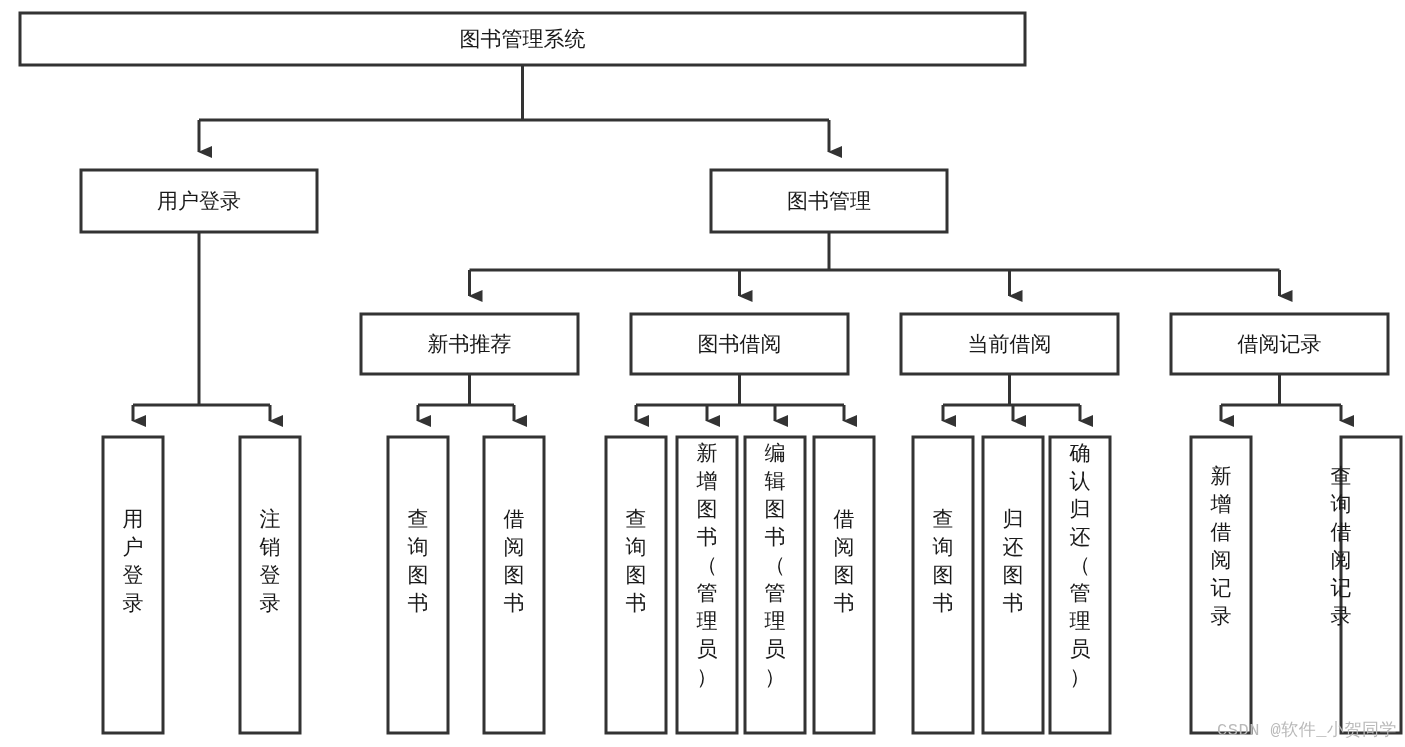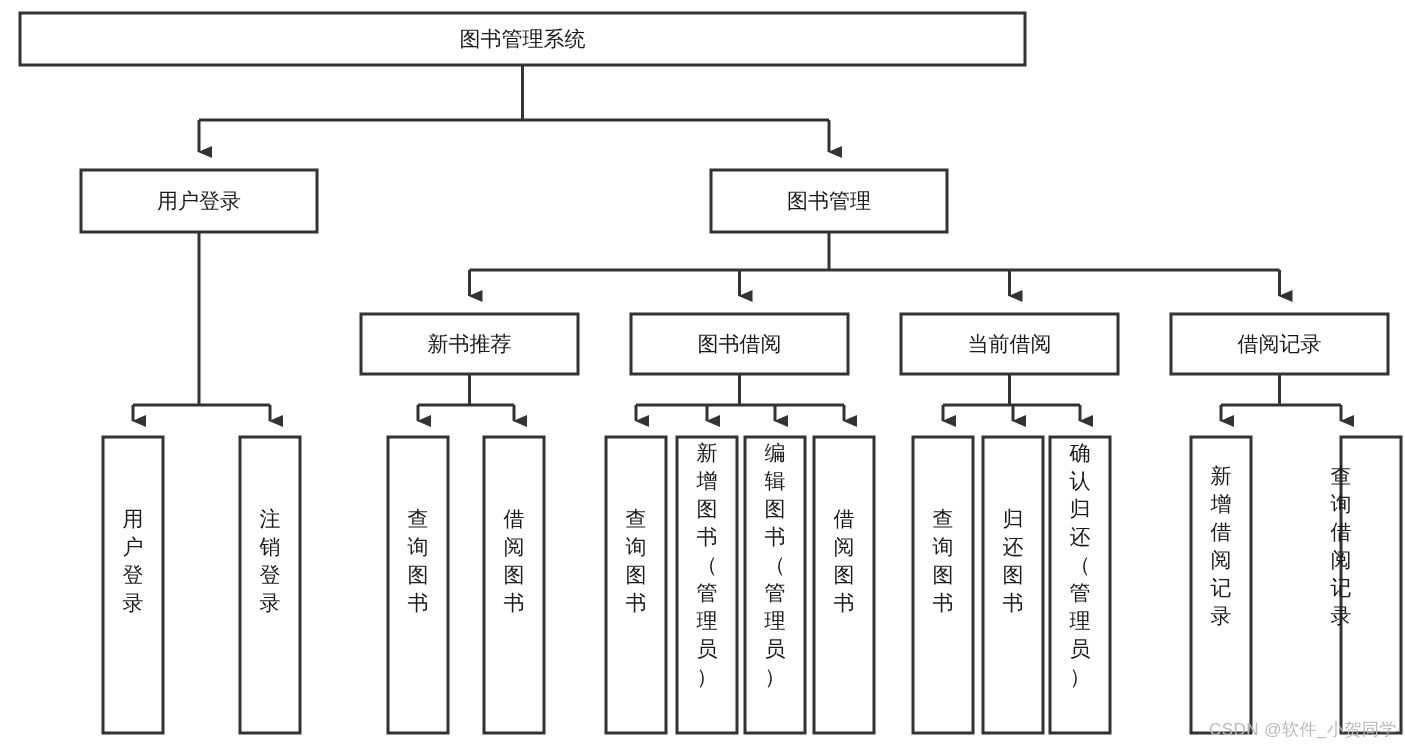--- a/index.html
+++ b/index.html
@@ -43,21 +43,21 @@
     fill: none;
   }
   .arrow-head {
     fill: #333333;
     stroke: none;
   }
   .watermark {
     position: absolute;
     right: 8px;
     bottom: 6px;
-    font-family: Liberation Sans, sans-serif;
+    font-family: Liberation Mono, monospace;
     font-size: 17px;
     color: #b9b9b9;
     letter-spacing: 0.5px;
     white-space: nowrap;
     pointer-events: none;
   }
 </style>
 </head>
 <body>
 

